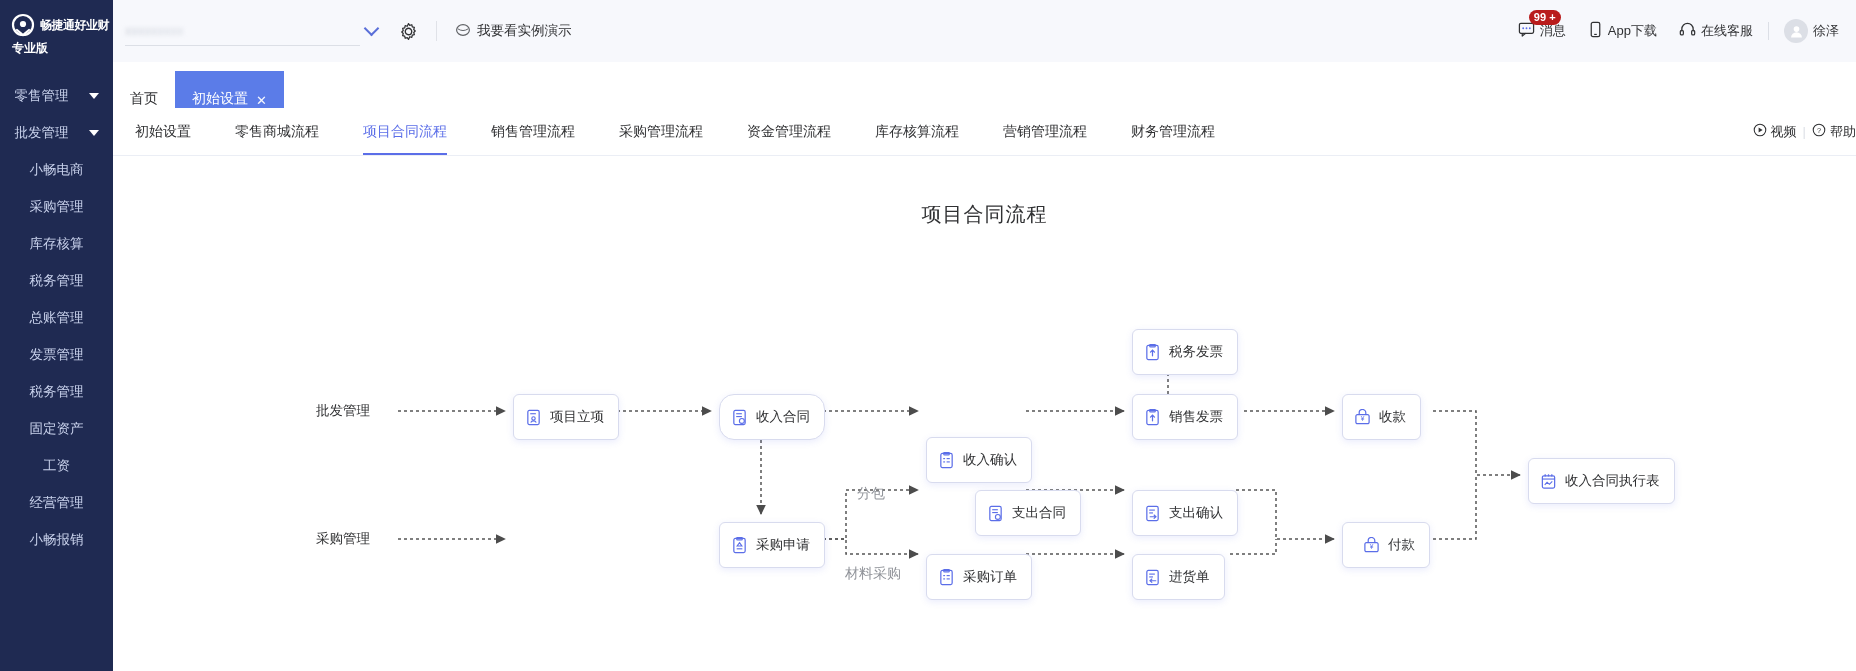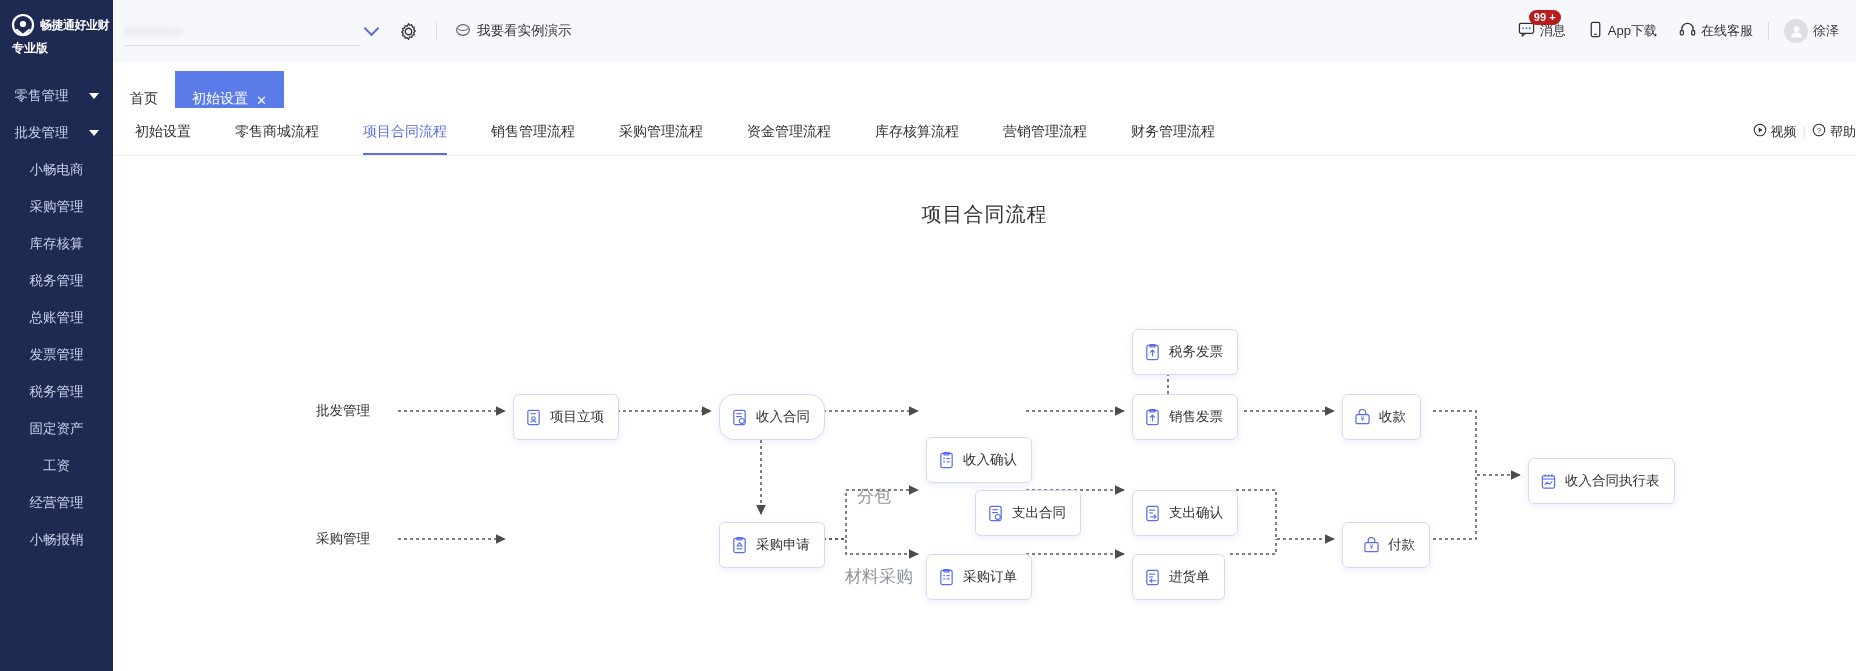--- a/index.html
+++ b/index.html
@@ -139,21 +139,21 @@
     background: #ffffff; display: flex; align-items: center; gap: 8px;
     padding: 0 14px 0 11px; font-size: 13.5px; color: #303133; white-space: nowrap;
     box-shadow: 0 2px 7px rgba(91,110,232,0.13);
     cursor: pointer;
   }
   .node .nicon { width: 17px; height: 17px; flex: 0 0 17px; display:block; }
   .rowlabel {
     position: absolute; font-size: 13.5px; color: #303133; white-space: nowrap;
   }
   .edgelabel {
-    position: absolute; font-size: 17px; color: #909399; white-space: nowrap;
+    position: absolute; font-size: 14px; color: #909399; white-space: nowrap;
   }
   svg#edges { position: absolute; left: 0; top: 0; width: 100%; height: 100%; pointer-events: none; }
 </style>
 </head>
 <body>
 
 <div id="app">
 
   <div id="sidebar">
     <div id="brand">

